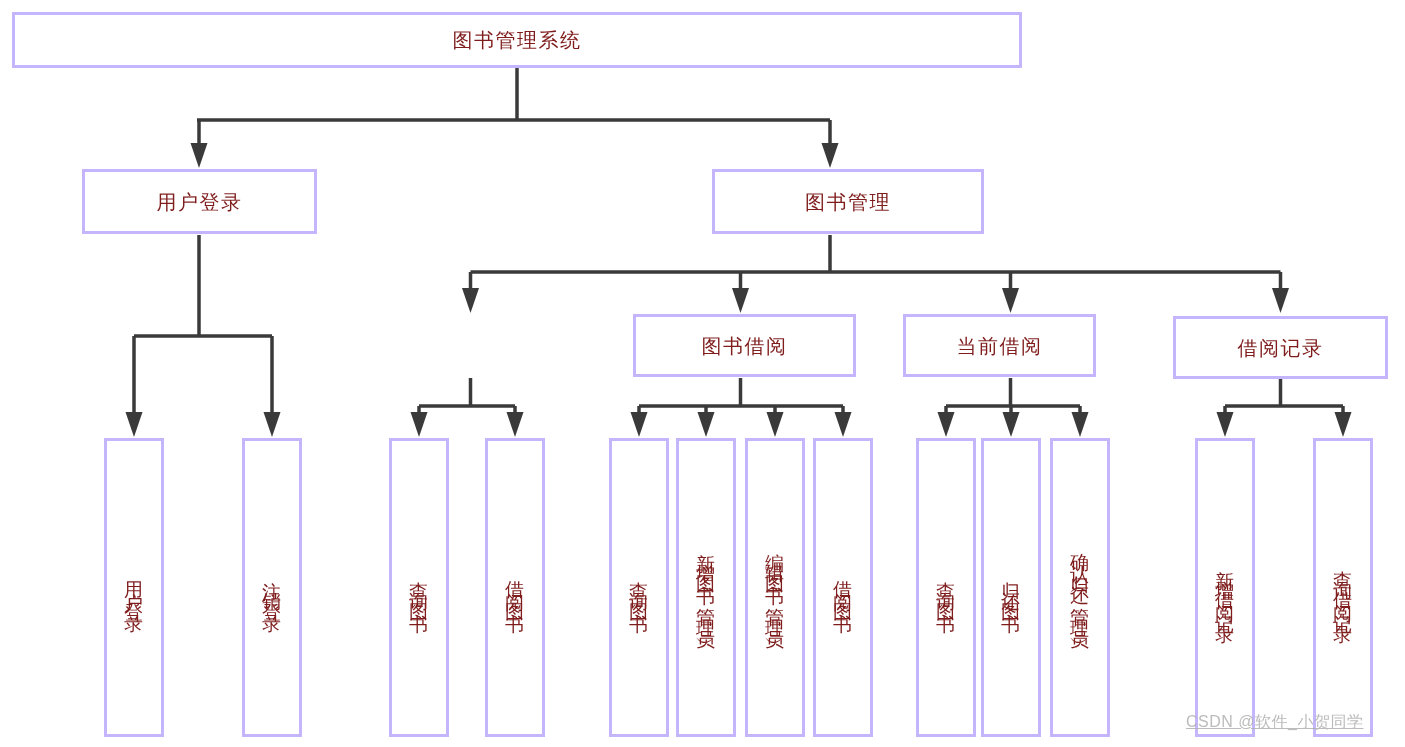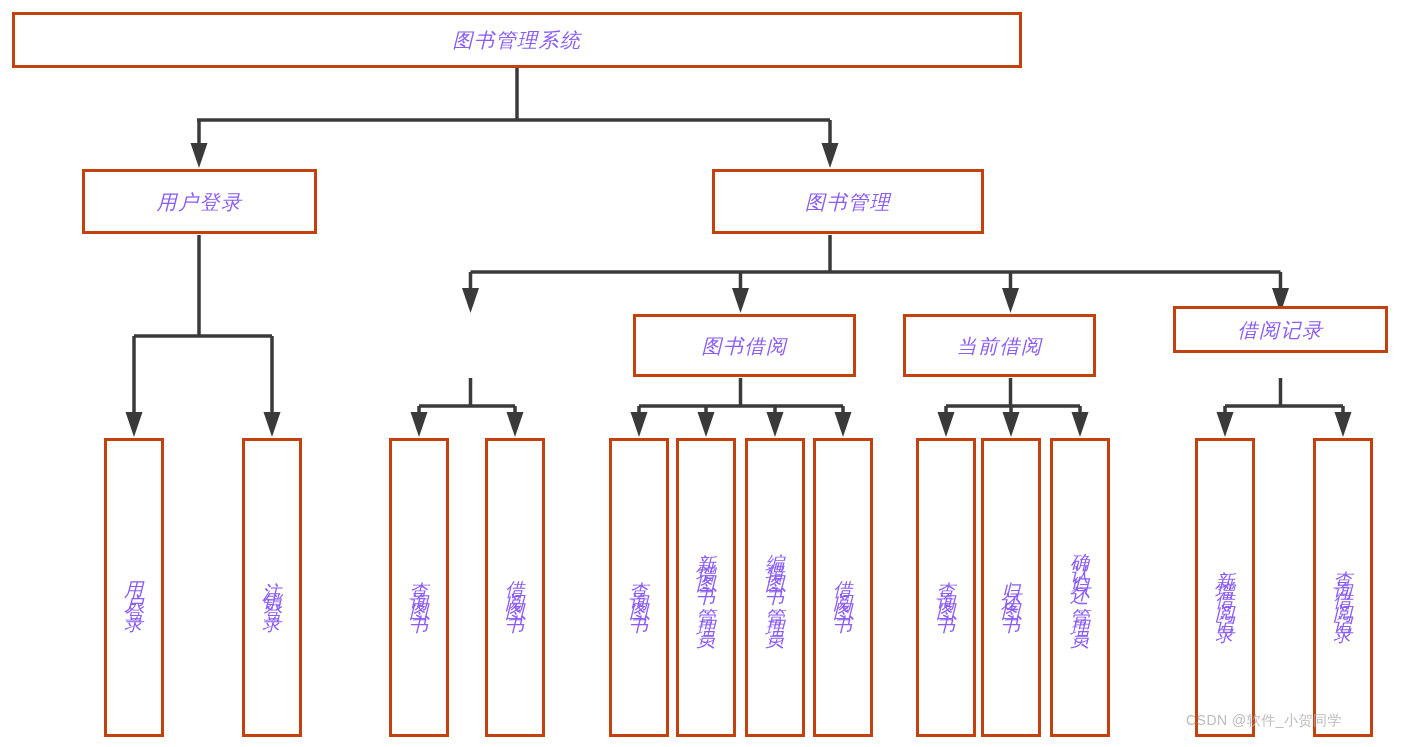--- a/index.html
+++ b/index.html
@@ -17,49 +17,49 @@
   }
   .wires {
     position: absolute;
     left: 0;
     top: 0;
     pointer-events: none;
   }
   .box {
     position: absolute;
     box-sizing: border-box;
-    border: 3px solid #c2410c;
+    border: 3px solid #c4b5fd;
     background: #ffffff;
-    color: #8b5cf6;
+    color: #7f1d1d;
     display: flex;
     align-items: center;
     justify-content: center;
     font-size: 20px;
     letter-spacing: 1.5px;
     line-height: 1;
     white-space: nowrap;
-    font-style: italic;
   }
   .leaf {
     writing-mode: vertical-rl;
     text-orientation: mixed;
     font-size: 19px;
     letter-spacing: 11px;
     white-space: normal;
   }
   .watermark {
     position: absolute;
     left: 1186px;
     top: 712px;
-    font-size: 14px;
+    font-size: 16px;
     color: #b0b0b0;
     opacity: 0.85;
     letter-spacing: 0.5px;
     white-space: nowrap;
     z-index: 5;
+    text-decoration: underline;
   }
 </style>
 </head>
 <body>
 
 <div class="canvas">
 
   <svg class="wires" width="1405" height="747" viewBox="0 0 1405 747" aria-hidden="true">
     <g stroke="#3a3a3a" stroke-width="3.5" fill="none">
 
@@ -126,21 +126,21 @@
     </g>
   </svg>
 
   <div class="box" style="left:12px; top:12px; width:1010px; height:56px;">图书管理系统</div>
 
   <div class="box" style="left:82px; top:169px; width:235px; height:65px;">用户登录</div>
   <div class="box" style="left:712px; top:169px; width:272px; height:65px;">图书管理</div>
 
   <div class="box" style="left:633px; top:314px; width:223px; height:63px;">图书借阅</div>
   <div class="box" style="left:903px; top:314px; width:193px; height:63px;">当前借阅</div>
-  <div class="box" style="left:1173px; top:306px; width:215px; height:47px;">借阅记录</div>
+  <div class="box" style="left:1173px; top:316px; width:215px; height:63px;">借阅记录</div>
 
   <div class="box leaf" style="left:104px; top:438px; width:60px; height:299px;">用户登录</div>
   <div class="box leaf" style="left:242px; top:438px; width:60px; height:299px;">注销登录</div>
 
   <div class="box leaf" style="left:389px; top:438px; width:60px; height:299px;">查询图书</div>
   <div class="box leaf" style="left:485px; top:438px; width:60px; height:299px;">借阅图书</div>
 
   <div class="box leaf" style="left:609px; top:438px; width:60px; height:299px;">查询图书</div>
   <div class="box leaf" style="left:676px; top:438px; width:60px; height:299px;">新增图书（管理员）</div>
   <div class="box leaf" style="left:745px; top:438px; width:60px; height:299px;">编辑图书（管理员）</div>

